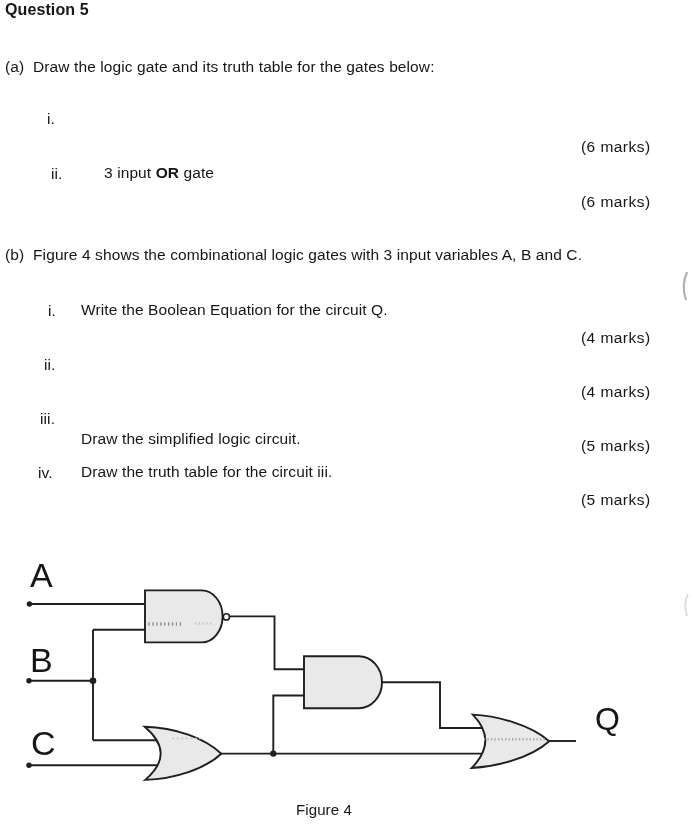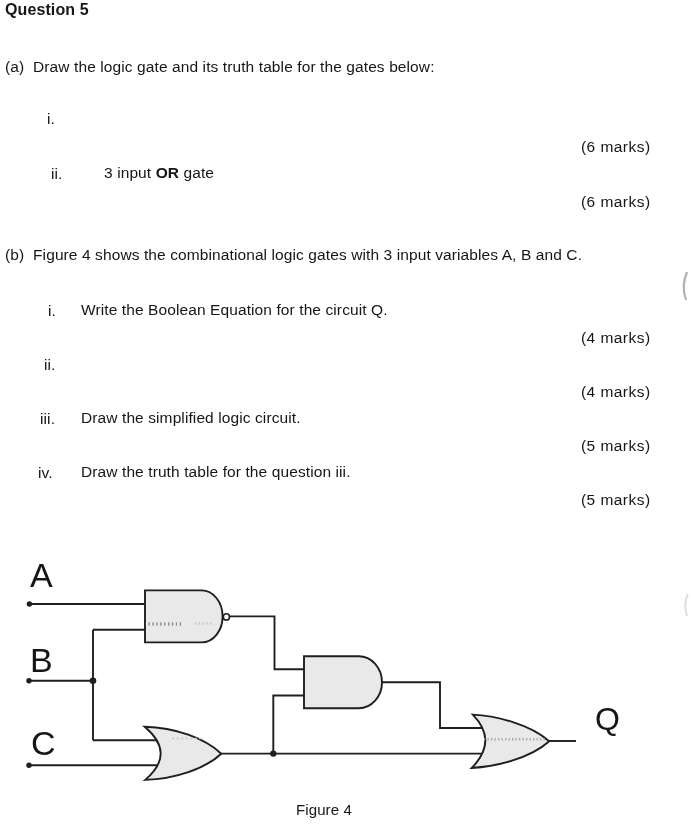--- a/index.html
+++ b/index.html
@@ -39,26 +39,26 @@
   <div class="t" style="left:48px;top:303px;">i.</div>
   <div class="t" style="left:81px;top:302px;">Write the Boolean Equation for the circuit Q.</div>
 
   <div class="marks" style="top:330px;">(4 marks)</div>
 
   <div class="t" style="left:44px;top:357px;">ii.</div>
 
   <div class="marks" style="top:384px;">(4 marks)</div>
 
   <div class="t" style="left:40px;top:411px;">iii.</div>
-  <div class="t" style="left:81px;top:410px;">Draw the simplified logic circuit.</div>
+  <div class="t" style="left:81px;top:431px;">Draw the simplified logic circuit.</div>
 
   <div class="marks" style="top:438px;">(5 marks)</div>
 
   <div class="t" style="left:38px;top:465px;text-align:right;">iv.</div>
-  <div class="t" style="left:81px;top:464px;">Draw the truth table for the question iii.</div>
+  <div class="t" style="left:81px;top:464px;">Draw the truth table for the circuit iii.</div>
 
   <div class="marks" style="top:492px;">(5 marks)</div>
 
   <svg style="position:absolute;left:0;top:540px;" width="693" height="284" viewBox="0 540 693 284">
     <g fill="none" stroke="#1f1f1f" stroke-width="1.9">
 
       <text x="30" y="587" font-family="Liberation Sans, sans-serif" font-size="34" fill="#161616" stroke="none">A</text>
 
       <text x="30" y="672" font-family="Liberation Sans, sans-serif" font-size="34" fill="#161616" stroke="none">B</text>
 

